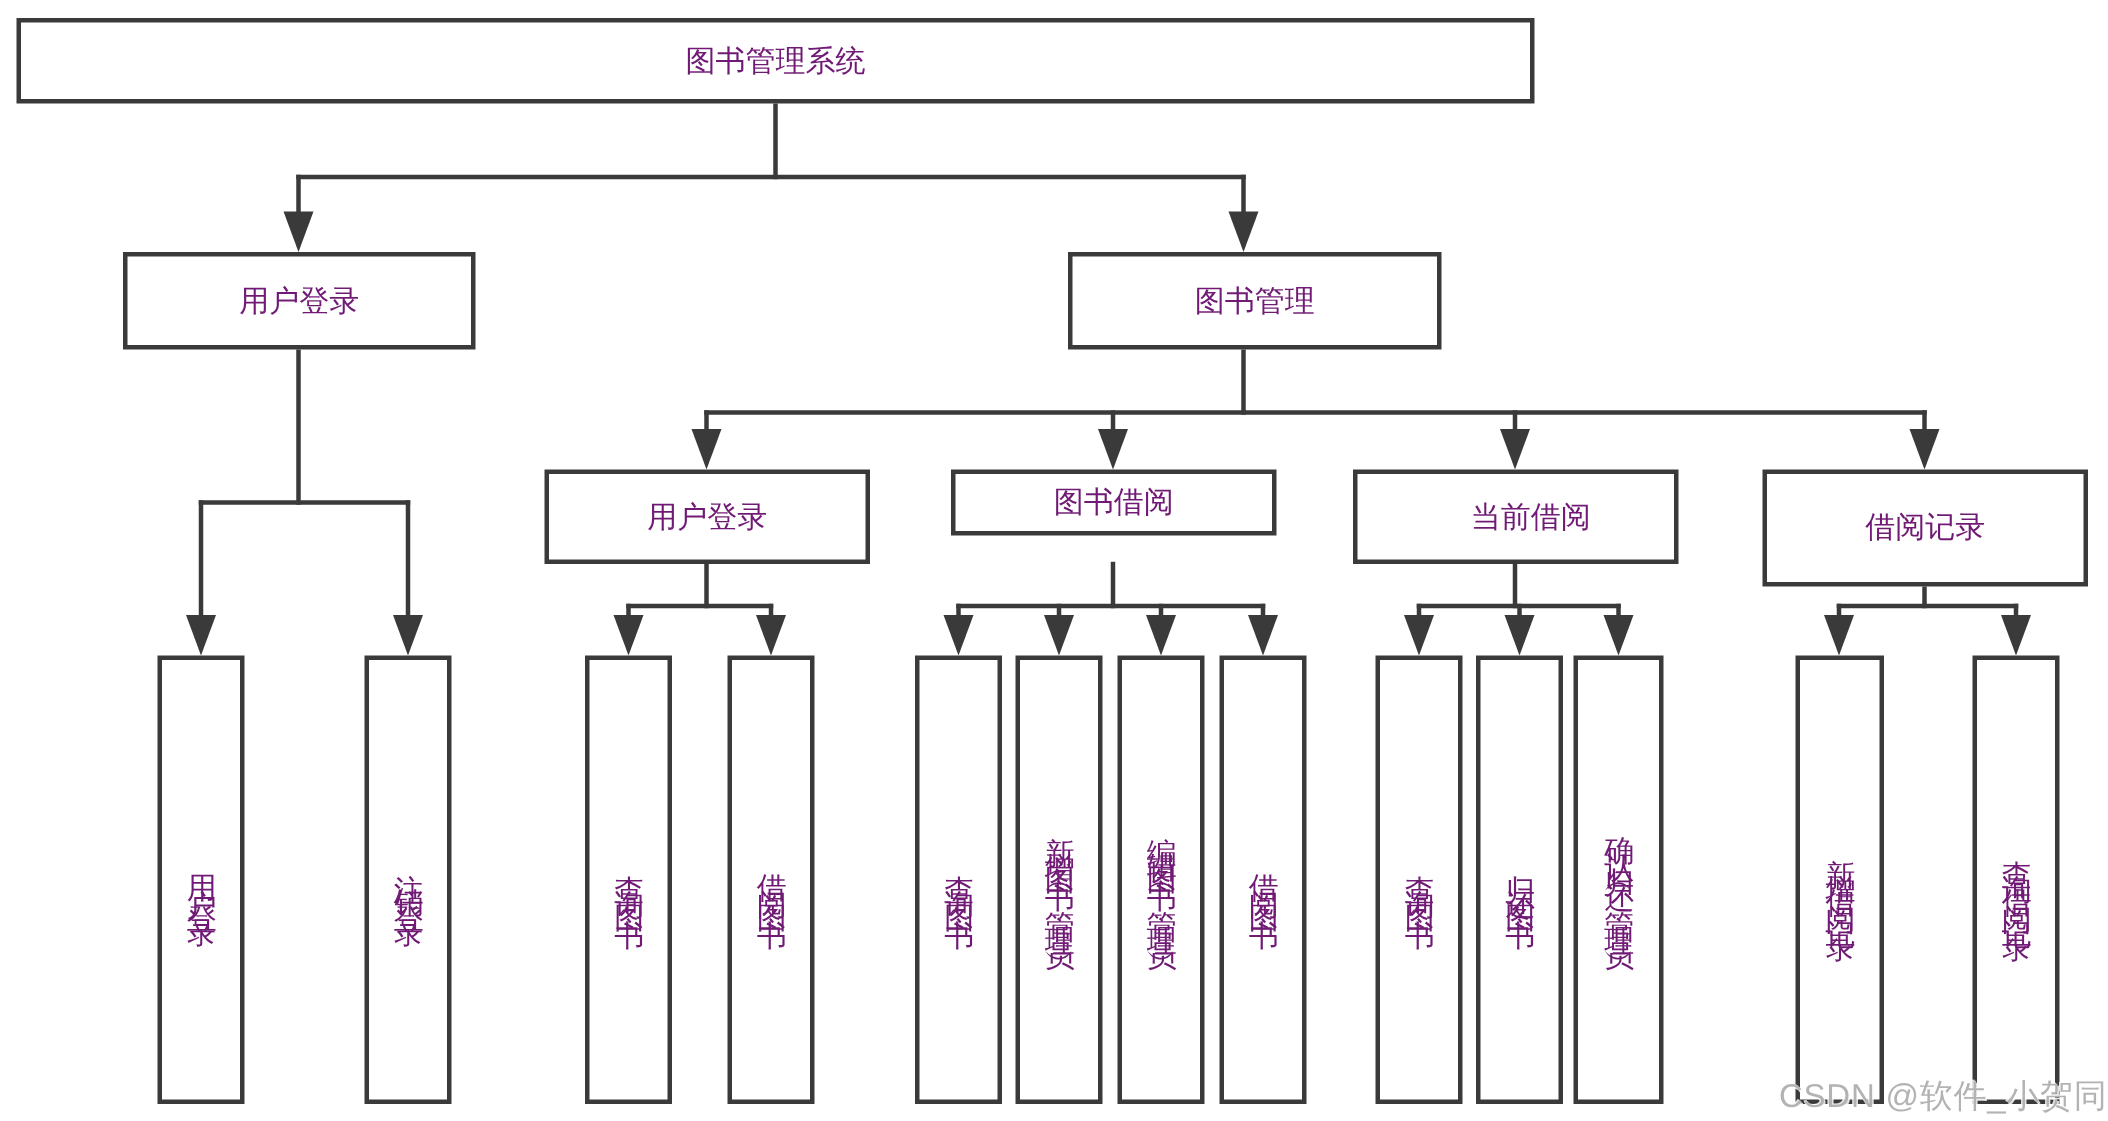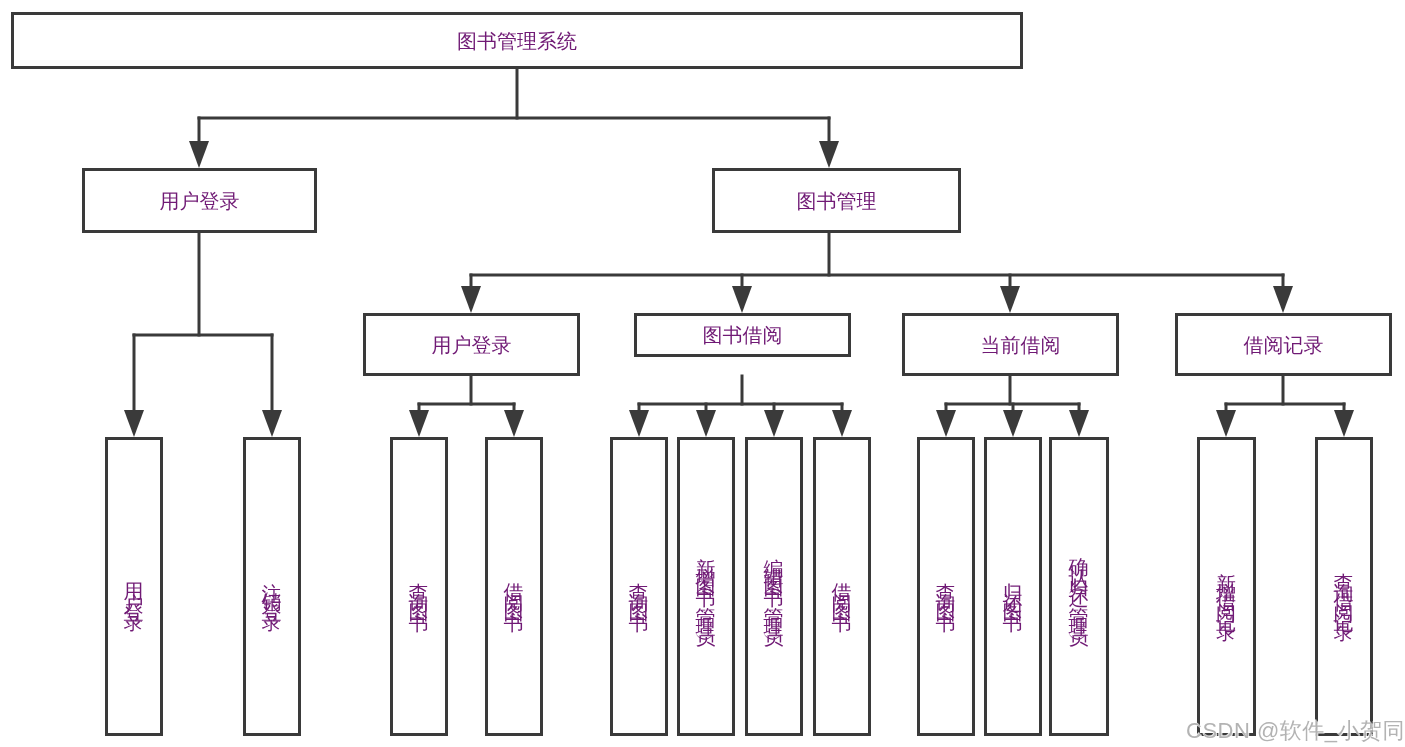--- a/index.html
+++ b/index.html
@@ -144,21 +144,21 @@
 
   <div class="box" style="left:363px; top:313px; width:217px; height:63px;">
     <span>用户登录</span>
   </div>
   <div class="box" style="left:634px; top:313px; width:217px; height:44px;">
     <span>图书借阅</span>
   </div>
   <div class="box" style="left:902px; top:313px; width:217px; height:63px;padding-left:20px;">
     <span>当前借阅</span>
   </div>
-  <div class="box" style="left:1175px; top:313px; width:217px; height:63px;">
+  <div class="box" style="left:1175px; top:313px; width:217px; height:78px;">
     <span>借阅记录</span>
   </div>
 
   <div class="box vbox" style="left:105px; top:437px; width:58px; height:299px;">
     <span>用户登录</span>
   </div>
   <div class="box vbox" style="left:243px; top:437px; width:58px; height:299px;">
     <span>注销登录</span>
   </div>
 

